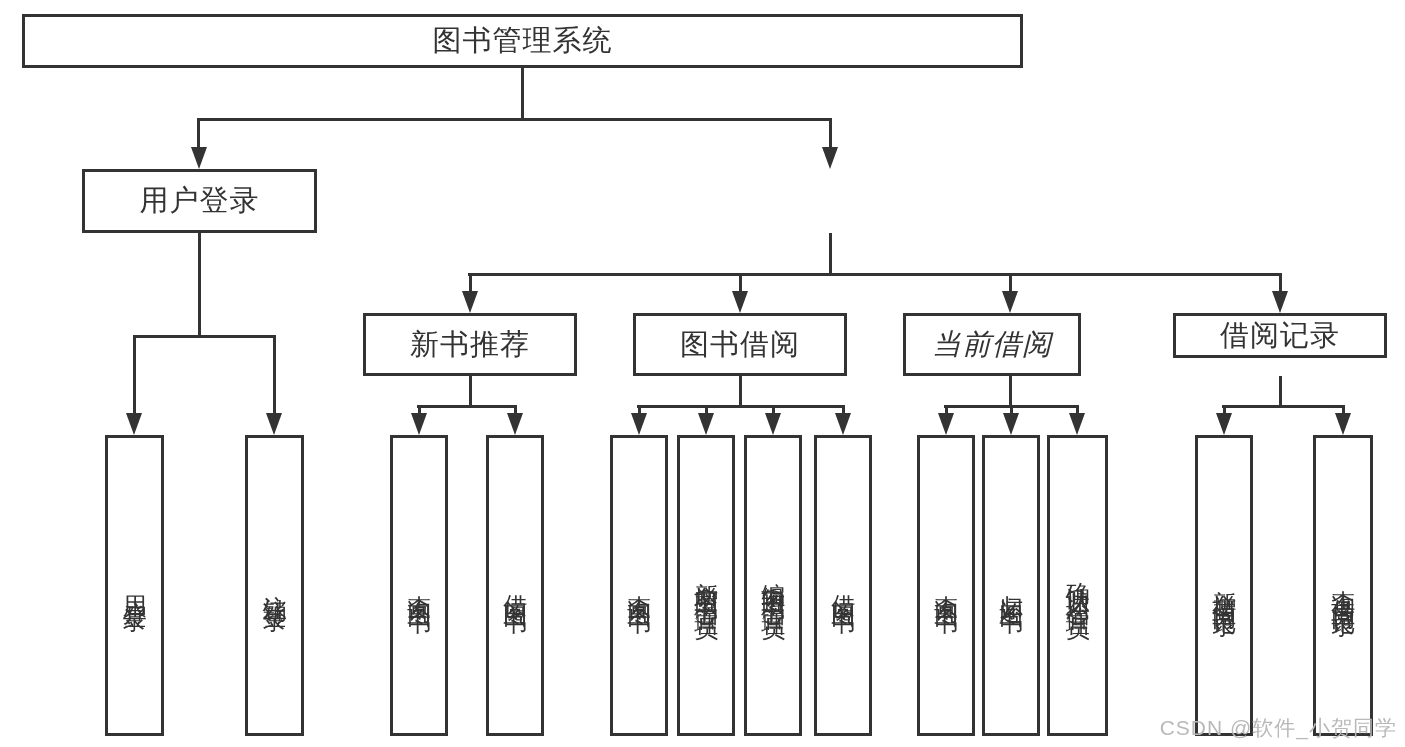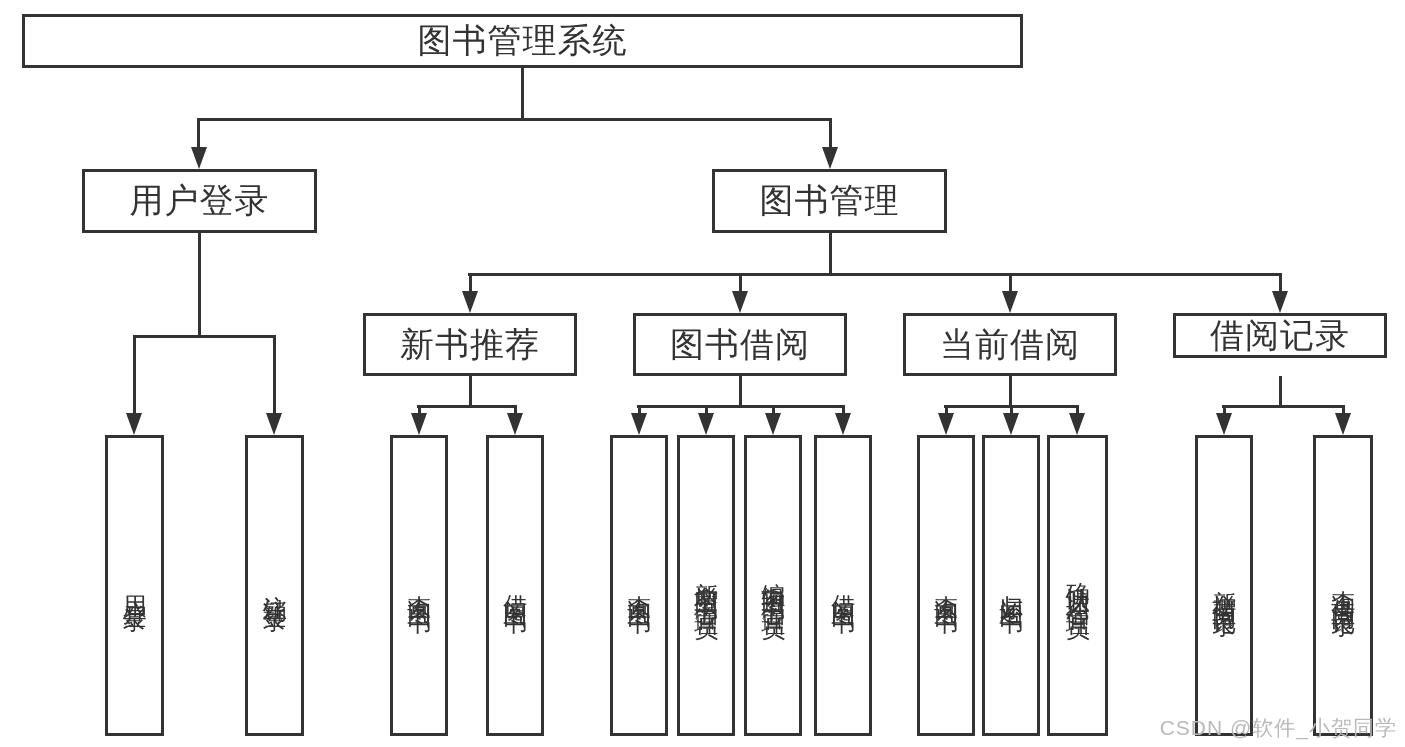--- a/index.html
+++ b/index.html
@@ -18,21 +18,21 @@
     overflow:hidden;
   }
   .box{
     position:absolute;
     box-sizing:border-box;
     border:3px solid var(--line);
     background:var(--bg);
     display:flex;
     align-items:center;
     justify-content:center;
-    font-size:34px;
+    font-size:29px;
     letter-spacing:1px;
     color:var(--text);
     text-align:center;
   }
   .leaf{
     writing-mode:vertical-rl;
     text-orientation:mixed;
     font-size:24px;
     letter-spacing:5px;
     line-height:1.1;
@@ -69,21 +69,20 @@
   <div class="box" style="left:22px;top:14px;width:1001px;height:54px;">图书管理系统</div>
 
   <div class="vline" style="left:521px;top:68px;height:53px;"></div>
   <div class="hline" style="left:197px;top:118px;width:635px;"></div>
   <div class="vline" style="left:197px;top:121px;height:30px;"></div>
   <div class="arrow" style="left:191px;top:147px;"></div>
   <div class="vline" style="left:829px;top:121px;height:30px;"></div>
   <div class="arrow" style="left:822px;top:147px;"></div>
 
   <div class="box" style="left:82px;top:169px;width:235px;height:64px;">用户登录</div>
-  <div class="box" style="left:712px;top:169px;width:235px;height:64px;">图书管理</div>
 
   <div class="vline" style="left:198px;top:233px;height:104px;"></div>
   <div class="hline" style="left:133px;top:335px;width:143px;"></div>
   <div class="vline" style="left:133px;top:338px;height:77px;"></div>
   <div class="arrow" style="left:126px;top:413px;"></div>
   <div class="vline" style="left:273px;top:338px;height:77px;"></div>
   <div class="arrow" style="left:266px;top:413px;"></div>
 
   <div class="vline" style="left:829px;top:233px;height:42px;"></div>
   <div class="hline" style="left:468px;top:273px;width:814px;"></div>
@@ -91,21 +90,21 @@
   <div class="arrow" style="left:462px;top:291px;"></div>
   <div class="vline" style="left:739px;top:276px;height:17px;"></div>
   <div class="arrow" style="left:732px;top:291px;"></div>
   <div class="vline" style="left:1009px;top:276px;height:17px;"></div>
   <div class="arrow" style="left:1002px;top:291px;"></div>
   <div class="vline" style="left:1279px;top:276px;height:17px;"></div>
   <div class="arrow" style="left:1272px;top:291px;"></div>
 
   <div class="box" style="left:633px;top:313px;width:214px;height:63px;">图书借阅</div>
   <div class="box" style="left:363px;top:313px;width:214px;height:63px;">新书推荐</div>
-  <div class="box" style="left:903px;top:313px;width:214px;height:63px;">当前借阅</div>
+  <div class="box" style="left:903px;top:313px;width:178px;height:63px;font-style:italic;">当前借阅</div>
   <div class="box" style="left:1173px;top:313px;width:214px;height:45px;">借阅记录</div>
 
   <div class="vline" style="left:469px;top:376px;height:31px;"></div>
   <div class="hline" style="left:417px;top:405px;width:100px;"></div>
   <div class="vline" style="left:418px;top:405px;height:10px;"></div>
   <div class="arrow" style="left:411px;top:413px;"></div>
   <div class="vline" style="left:514px;top:405px;height:10px;"></div>
   <div class="arrow" style="left:507px;top:413px;"></div>
 
   <div class="vline" style="left:739px;top:376px;height:31px;"></div>

